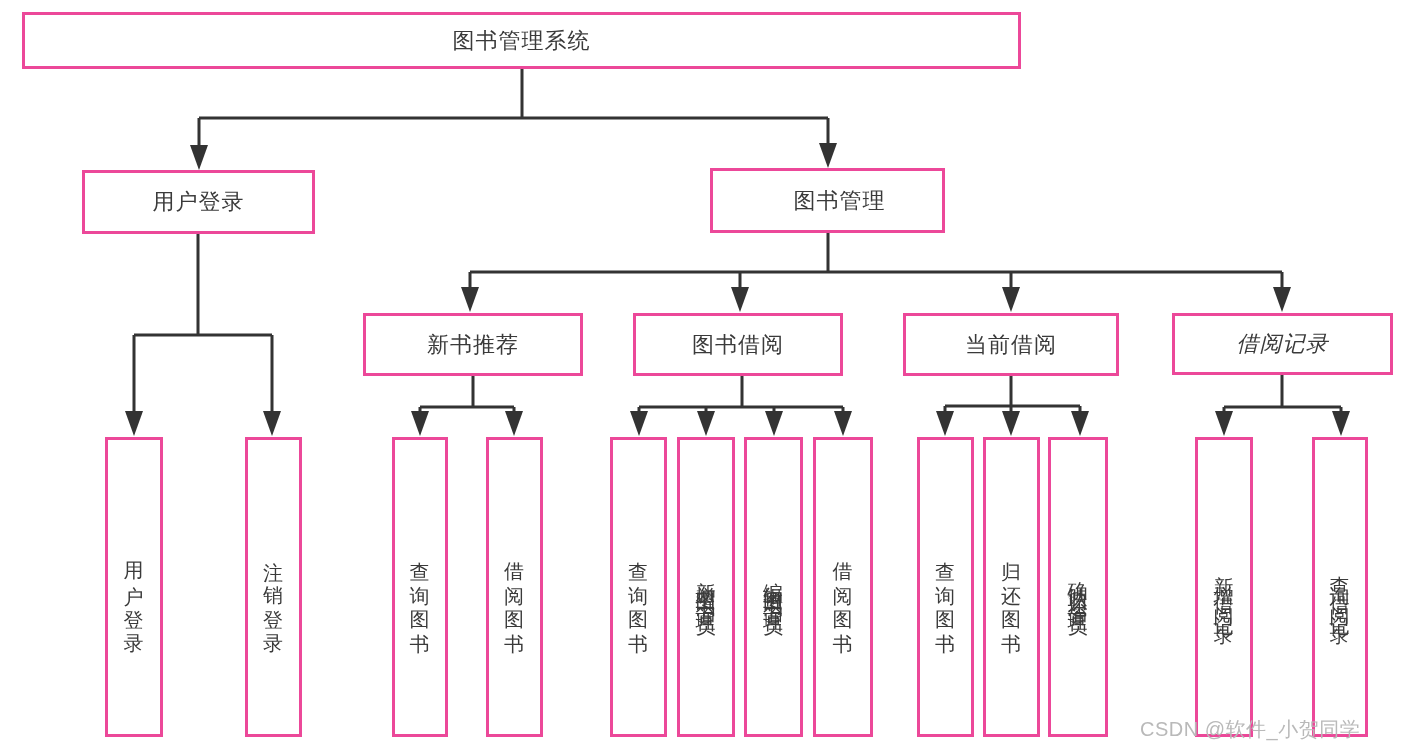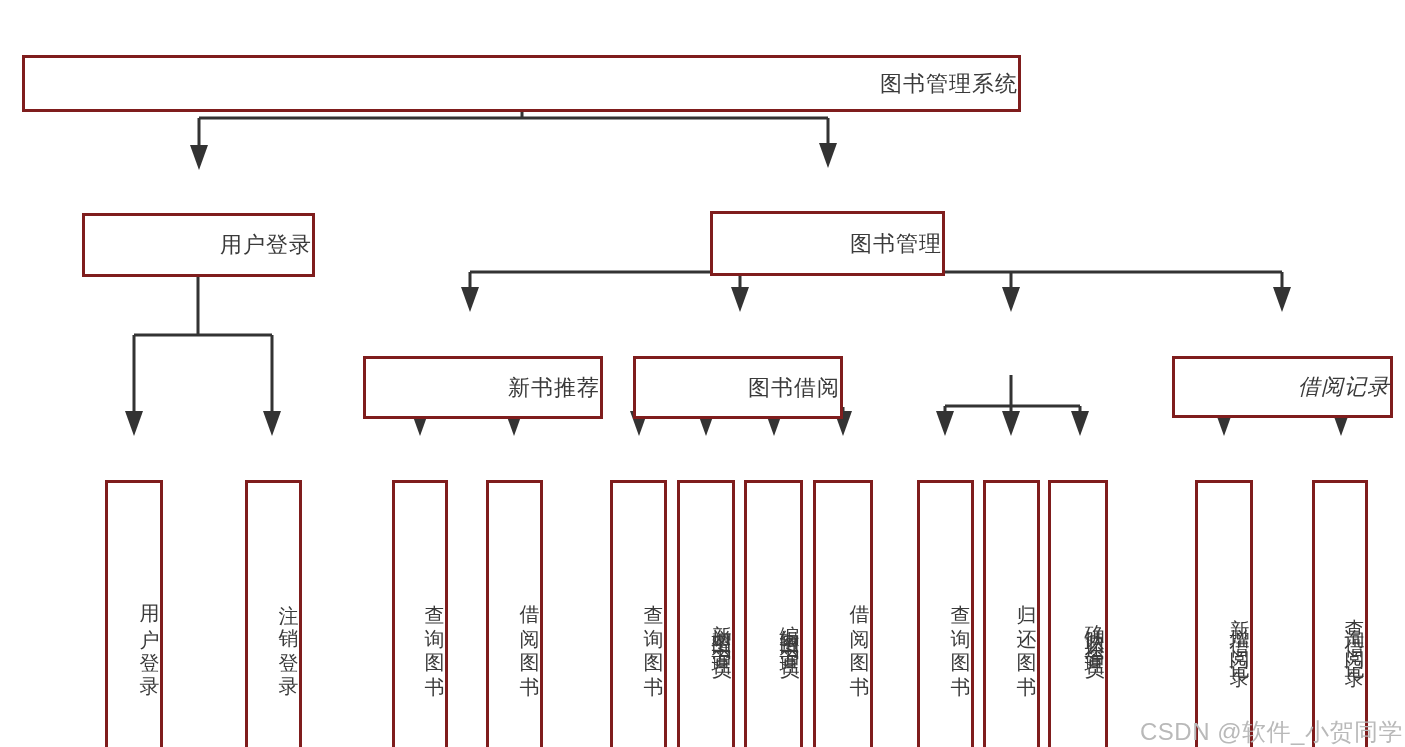--- a/index.html
+++ b/index.html
@@ -3,39 +3,38 @@
 <meta charset="utf-8">
 <style>
   html,body{margin:0;padding:0;background:#ffffff;}
   #canvas{
     position:relative;width:1405px;height:747px;background:#ffffff;overflow:hidden;
     font-family:"Liberation Sans",sans-serif;color:#3a3a3a;
   }
   #connector-svg{position:absolute;left:0;top:0;width:1405px;height:747px;z-index:1;}
   .node{
     position:absolute;box-sizing:border-box;background:#ffffff;
-    border:3px solid #7f1d1d;display:flex;align-items:center;justify-content:flex-end;
+    border:3px solid #ec4899;display:flex;align-items:center;justify-content:center;
     z-index:2;
-    margin-top:43px;
   }
   .hnode{font-size:22px;letter-spacing:1px;white-space:nowrap;}
   .leaf{z-index:2;}
   .vtext{
     writing-mode:vertical-lr;text-orientation:upright;
     font-size:20px;line-height:1;white-space:nowrap;
   }
   .ls-wide{letter-spacing:24px;margin-top:14px;}
   .ls-mid{letter-spacing:10px;margin-top:6px;}
   .ls-tight{letter-spacing:5px;margin-top:3px;}
 
   
   #root-box{left:22px;top:12px;width:999px;height:57px;}
   #branch-user-login{left:82px;top:170px;width:233px;height:64px;}
   #branch-book-mgmt{left:710px;top:168px;width:235px;height:65px;padding-left:24px;}
-  #group-new-book-rec{left:363px;top:313px;width:240px;height:63px;}
+  #group-new-book-rec{left:363px;top:313px;width:220px;height:63px;}
   #group-book-borrow{left:633px;top:313px;width:210px;height:63px;}
   #group-current-borrow{left:903px;top:313px;width:216px;height:63px;}
   #group-borrow-records{left:1172px;top:313px;width:221px;height:62px;font-style:italic;}
 
   .leaf{top:437px;height:300px;}
   #leaf-user-login{left:105px;width:58px;}
   #leaf-logout{left:245px;width:57px;}
   #leaf-query-book-1{left:392px;width:56px;}
   #leaf-borrow-book-1{left:486px;width:57px;}
   #leaf-query-book-2{left:610px;width:57px;}
@@ -43,21 +42,21 @@
   #leaf-edit-book{left:744px;width:59px;}
   #leaf-borrow-book-2{left:813px;width:60px;}
   #leaf-query-book-3{left:917px;width:57px;}
   #leaf-return-book{left:983px;width:57px;}
   #leaf-confirm-return{left:1048px;width:60px;}
   #leaf-add-record{left:1195px;width:58px;}
   #leaf-query-record{left:1312px;width:56px;}
 
   #watermark{
     position:absolute;left:1140px;top:716px;z-index:5;
-    font-size:24px;color:#b9b9b9;white-space:nowrap;letter-spacing:0.5px;
+    font-size:20px;color:#b9b9b9;white-space:nowrap;letter-spacing:0.5px;
   }
 </style>
 </head>
 <body>
 
 <div id="canvas">
 
   <svg id="connector-svg" viewBox="0 0 1405 747" xmlns="http://www.w3.org/2000/svg" aria-hidden="true">
     <g stroke="#333333" stroke-width="3" fill="none">
 
@@ -108,20 +107,23 @@
   <div class="node hnode" id="branch-book-mgmt">
     <span>图书管理</span>
   </div>
 
   <div class="node hnode" id="group-new-book-rec">
     <span>新书推荐</span>
   </div>
   <div class="node hnode" id="group-book-borrow">
     <span>图书借阅</span>
   </div>
+  <div class="node hnode" id="group-current-borrow">
+    <span>当前借阅</span>
+  </div>
   <div class="node hnode" id="group-borrow-records">
     <span>借阅记录</span>
   </div>
 
   <div class="node leaf" id="leaf-user-login">
     <span class="vtext ls-wide">用户登录</span>
   </div>
   <div class="node leaf" id="leaf-logout">
     <span class="vtext ls-wide">注销登录</span>
   </div>

